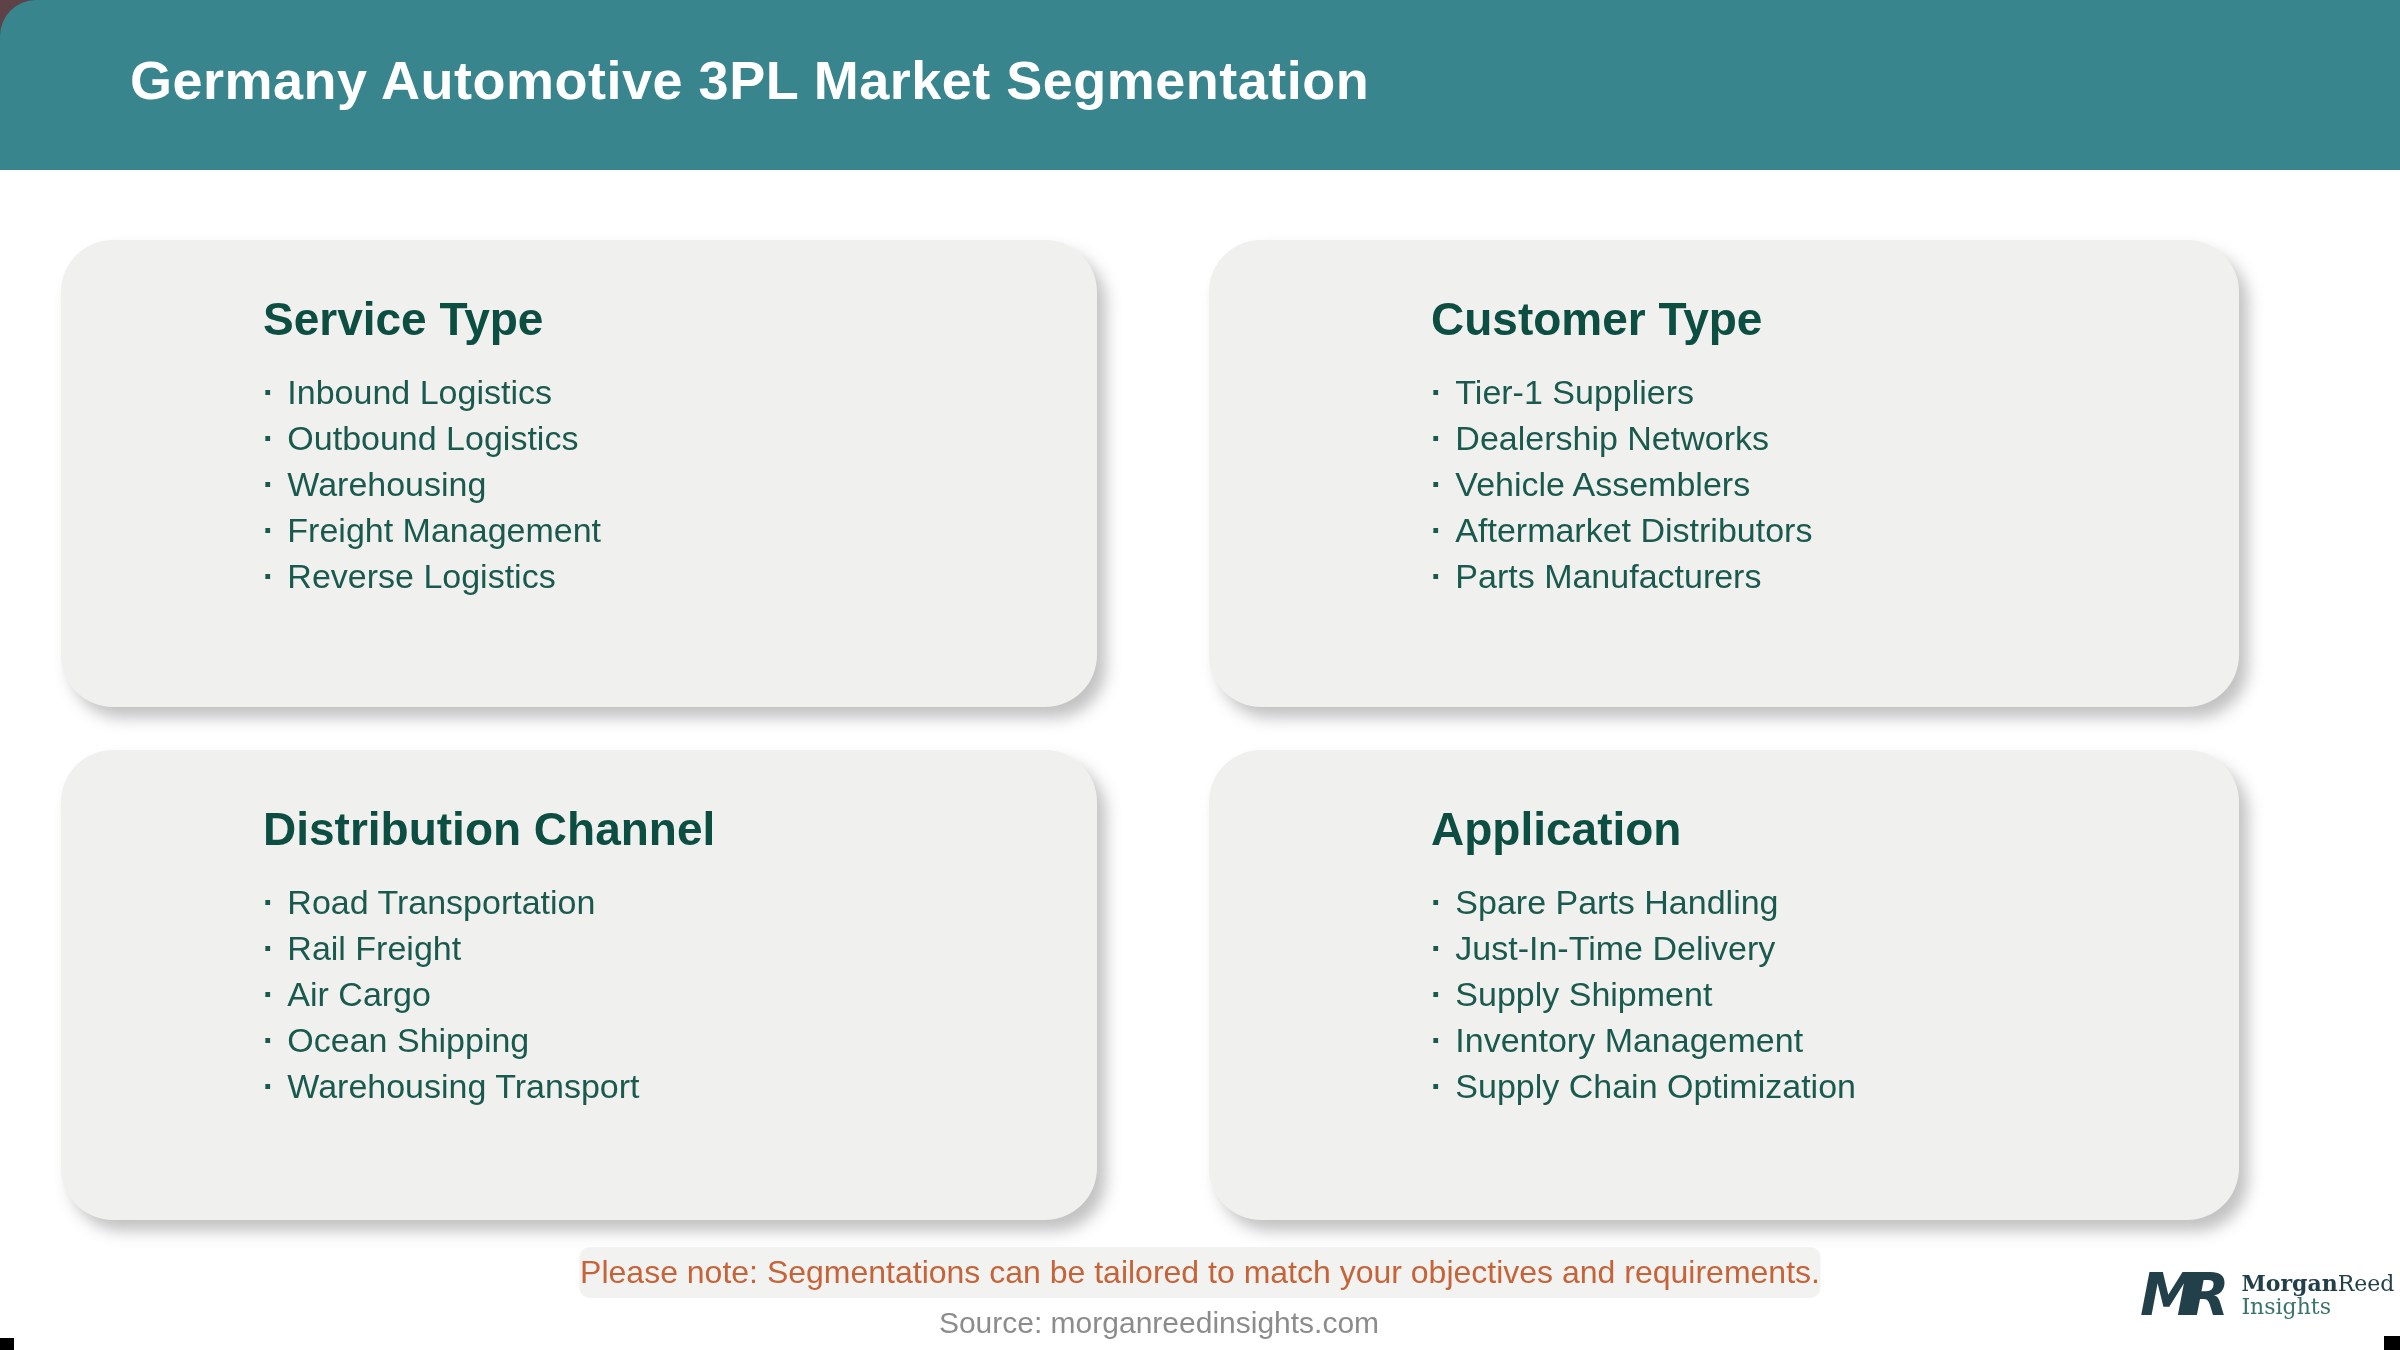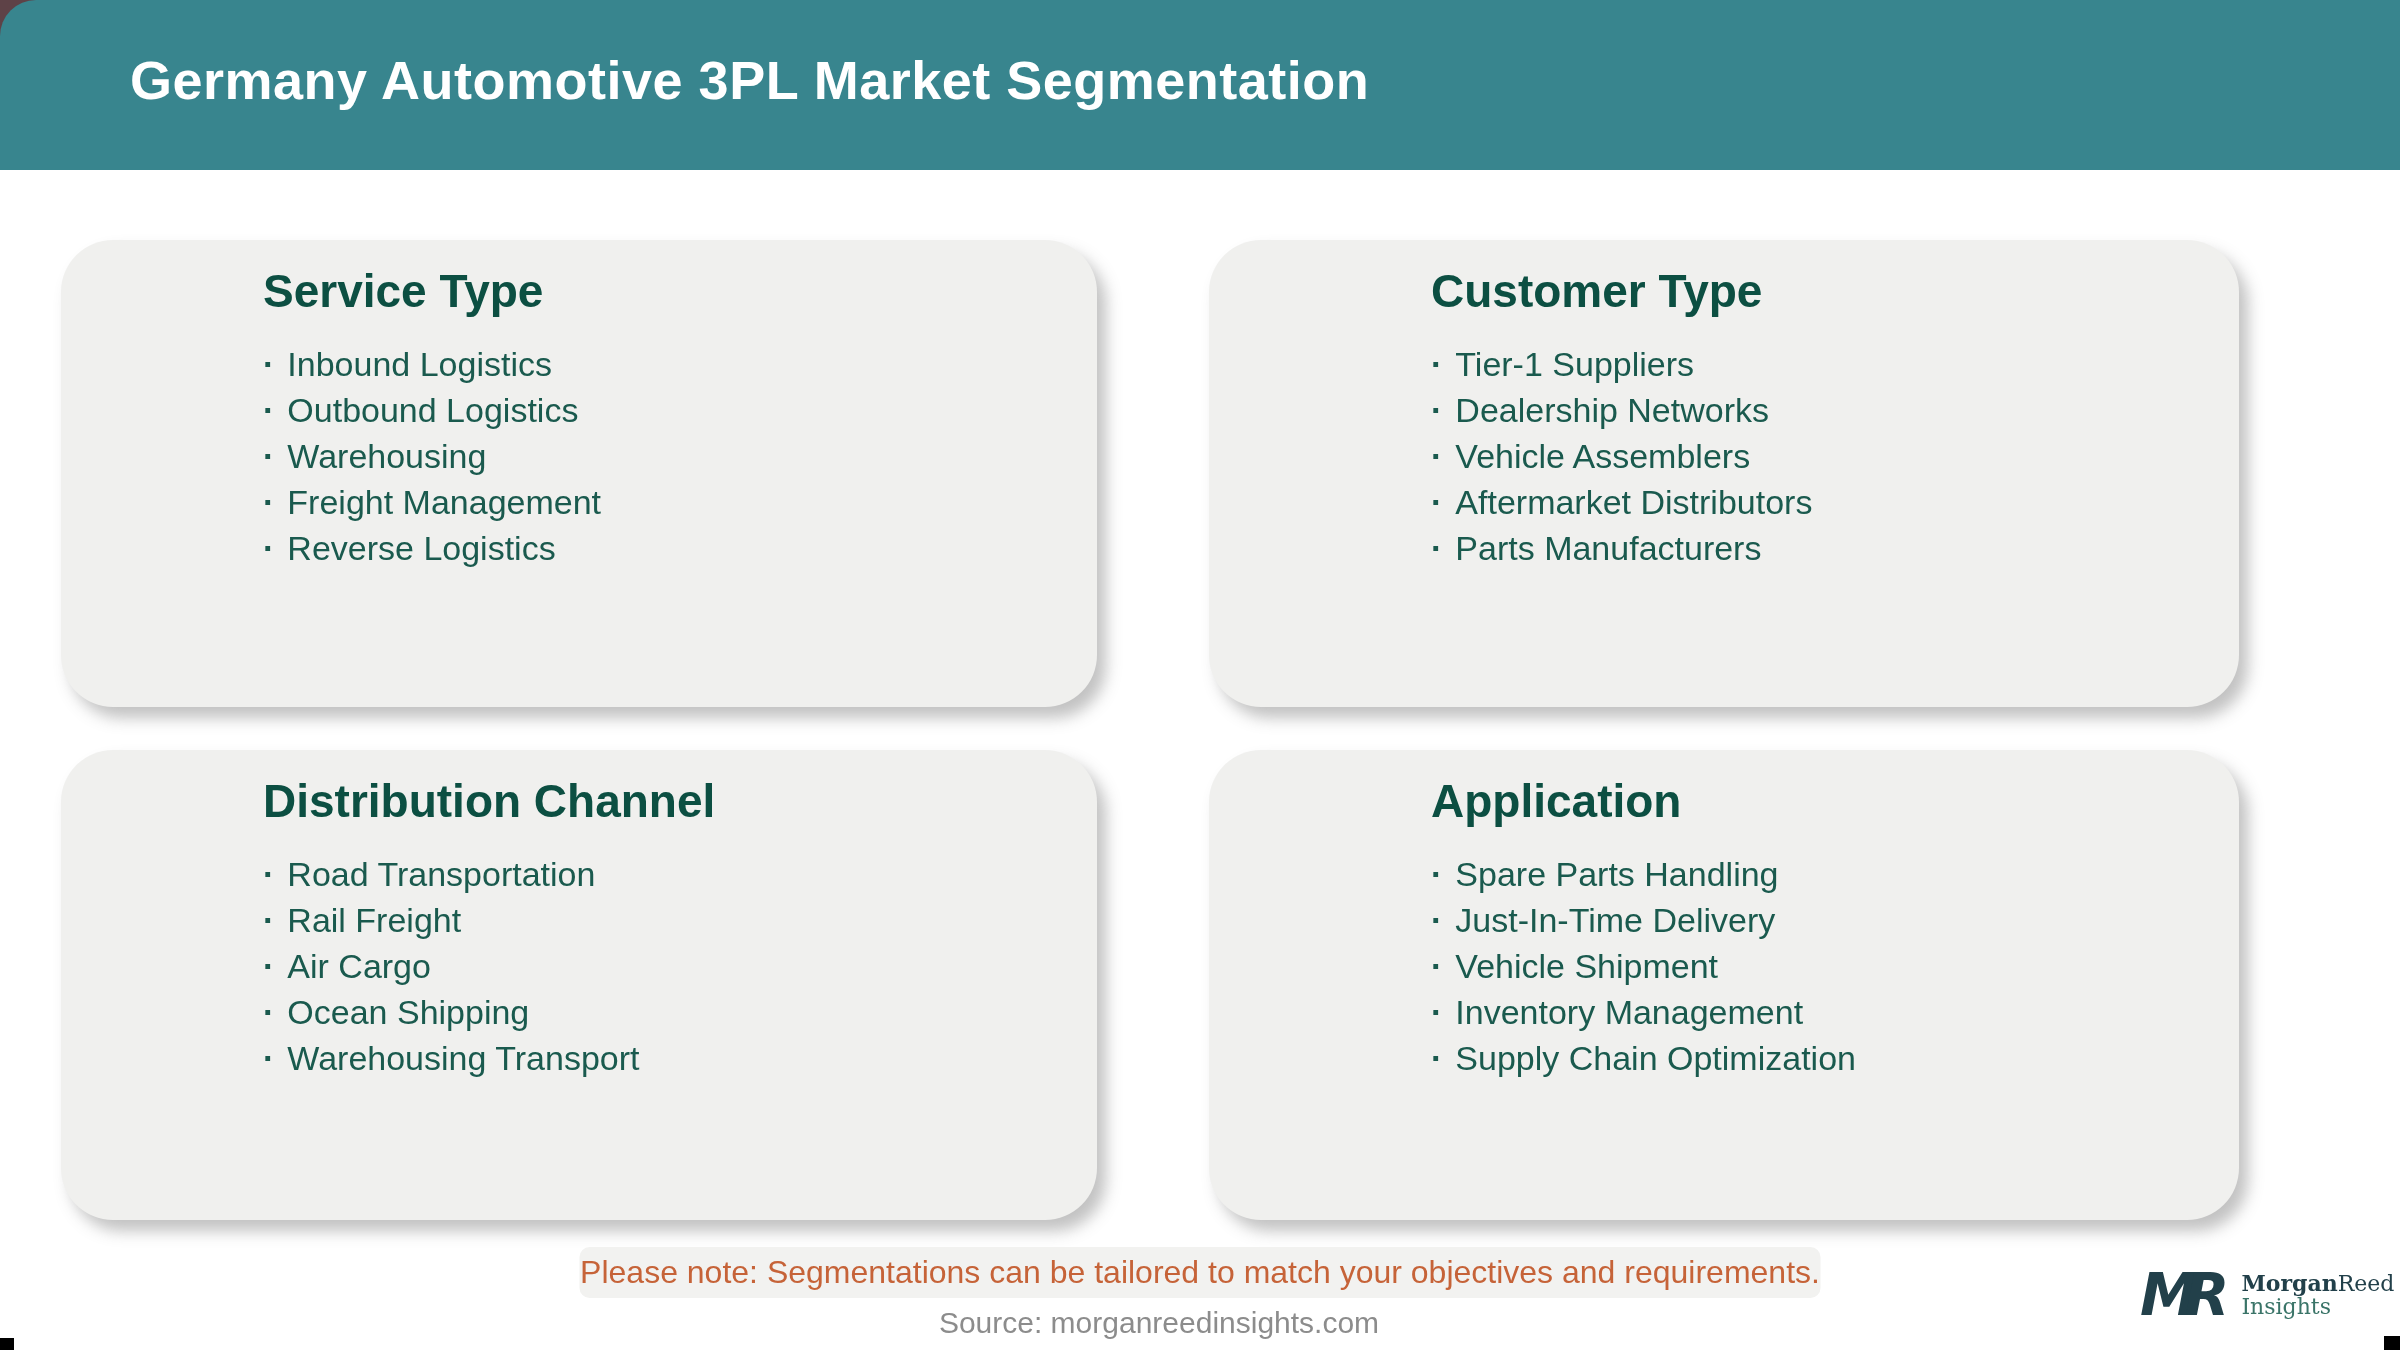--- a/index.html
+++ b/index.html
@@ -23,21 +23,21 @@
   .header h1{
     margin:0 0 10px 130px;
     color:var(--c-header_text,#fff);
     font-size:54px;font-weight:700;letter-spacing:.5px;
   }
   .card{
     position:absolute;box-sizing:border-box;
     background:var(--c-card_bg,#F0F0EE);
     border-radius:52px;
     box-shadow:9px 11px 15px rgba(95,95,95,.38);
-    padding:24px 40px 0 202px;
+    padding:52px 40px 0 202px;
     z-index:1;
   }
   .card-1{left:61px;top:240px;width:1036px;height:467px;}
   .card-2{left:1209px;top:240px;width:1030px;height:467px;padding-left:222px;}
   .card-3{left:61px;top:750px;width:1036px;height:470px;}
   .card-4{left:1209px;top:750px;width:1030px;height:470px;padding-left:222px;}
   .card h2{
     margin:0 0 22px 0;
     font-size:46px;line-height:1.2;font-weight:700;
     color:var(--c-card_title,#0C4F42);
@@ -174,21 +174,21 @@
       <li>
         <span class="bullet">·</span>
         <span>Spare Parts Handling</span>
       </li>
       <li>
         <span class="bullet">·</span>
         <span>Just-In-Time Delivery</span>
       </li>
       <li>
         <span class="bullet">·</span>
-        <span>Vehicle Shipment</span>
+        <span>Supply Shipment</span>
       </li>
       <li>
         <span class="bullet">·</span>
         <span>Inventory Management</span>
       </li>
       <li>
         <span class="bullet">·</span>
         <span>Supply Chain Optimization</span>
       </li>
     </ul>

